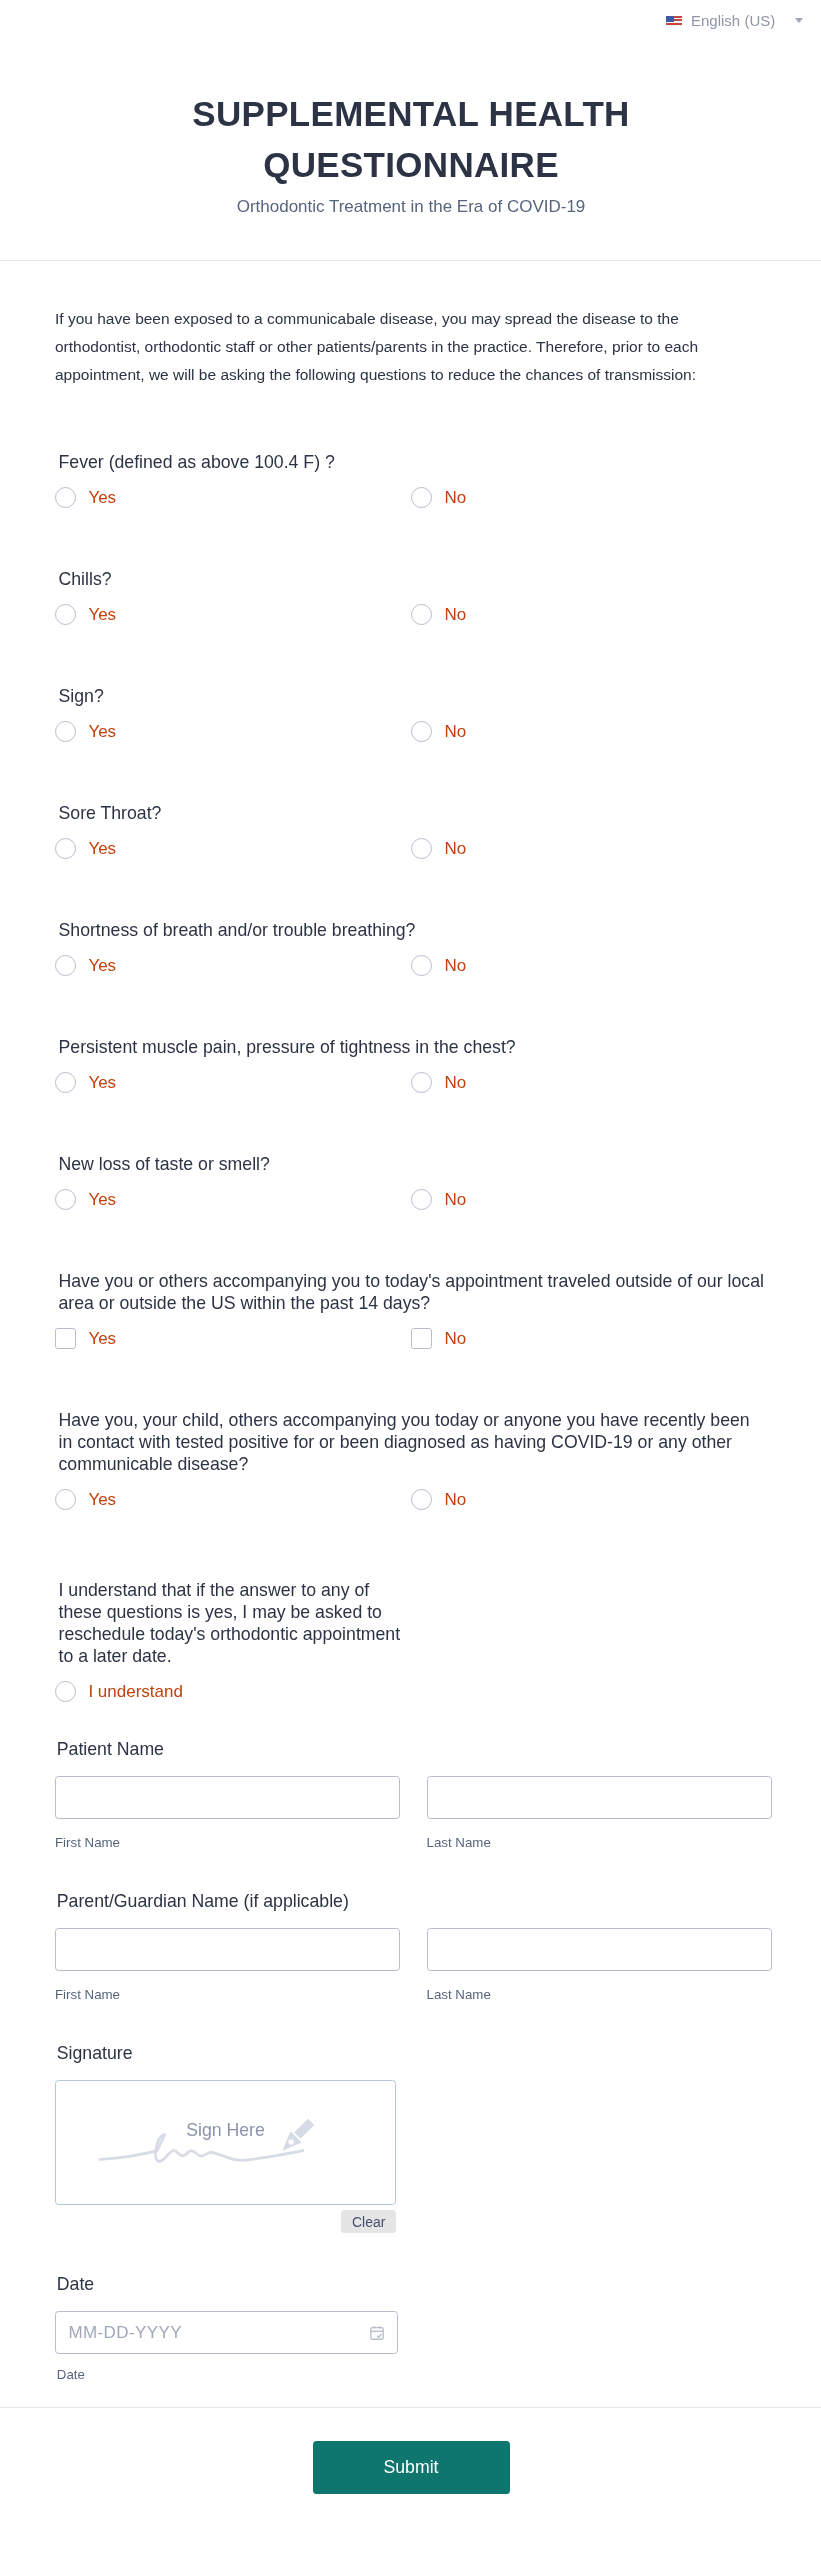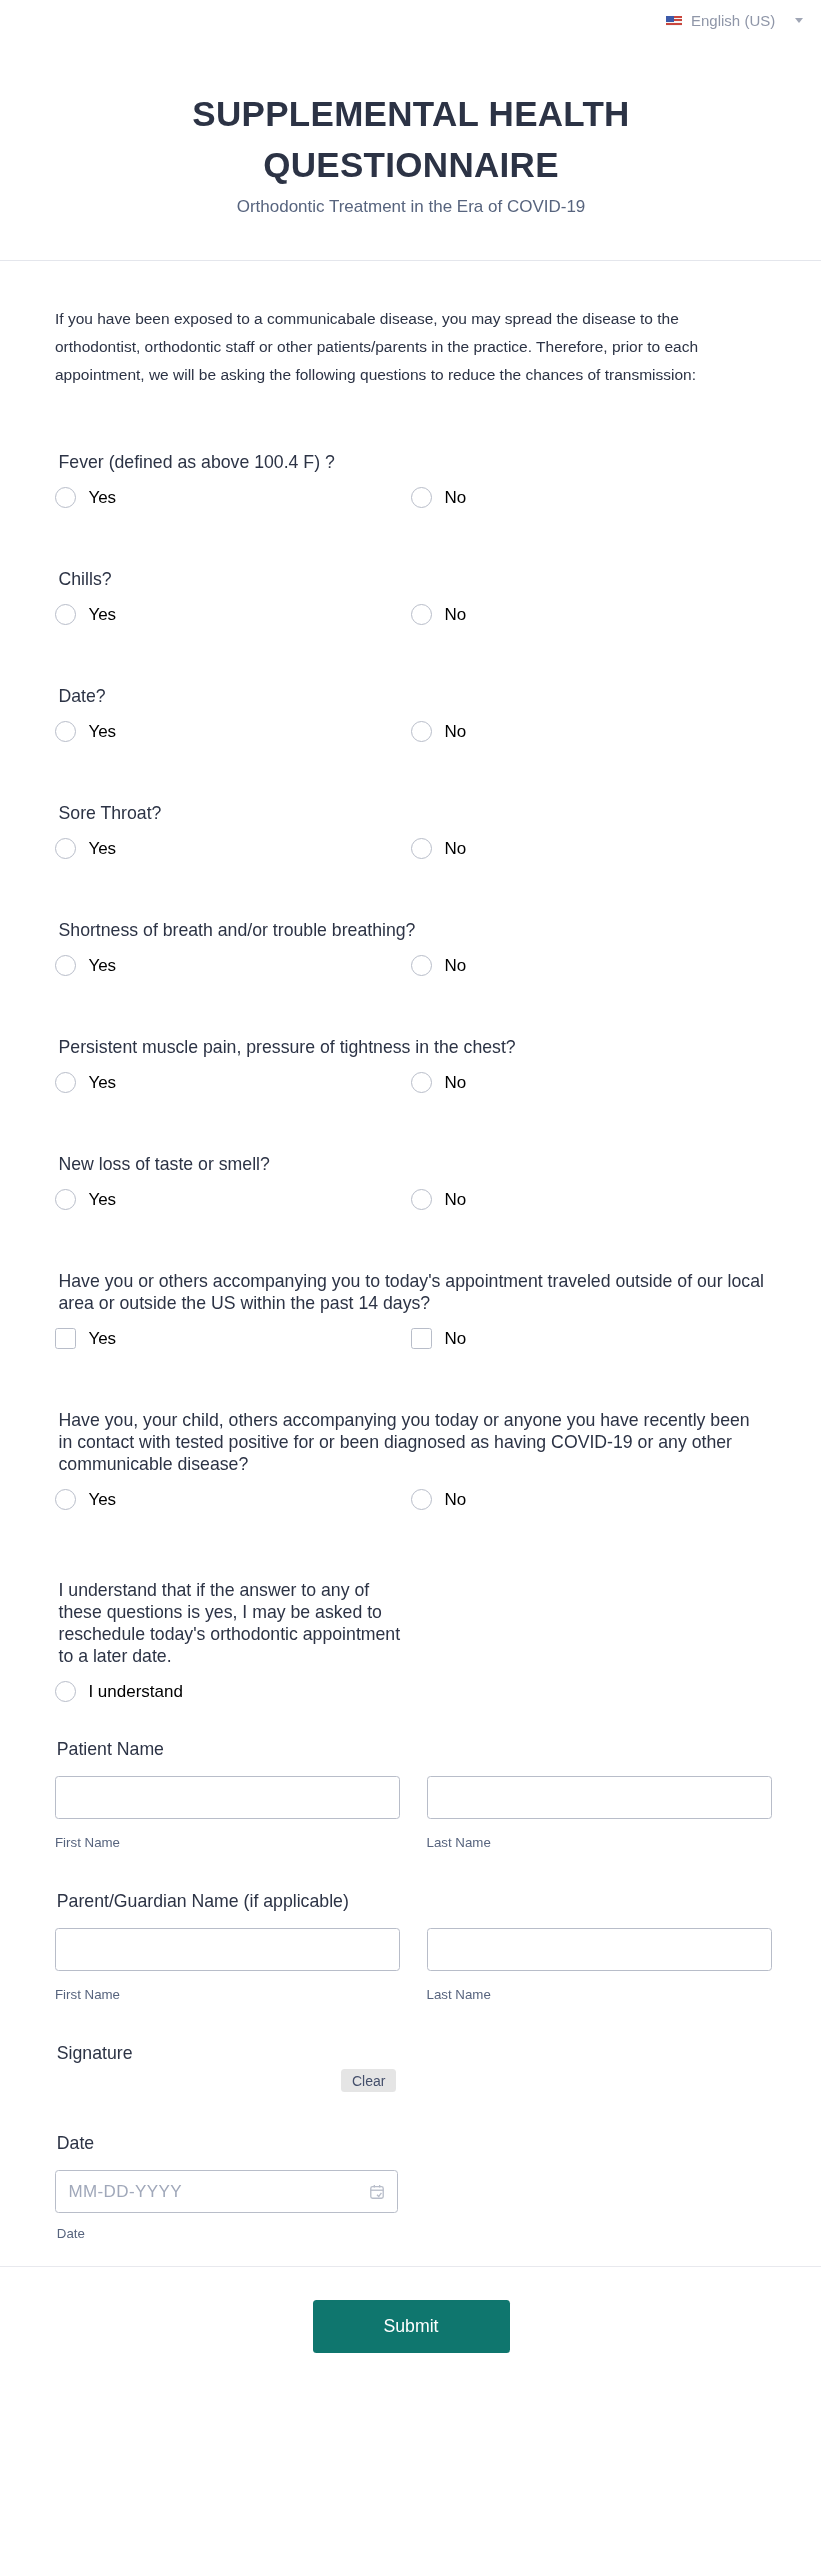--- a/index.html
+++ b/index.html
@@ -17,21 +17,21 @@
 
   .main { padding: 44px 55px 0 55px; }
   .intro p { font-size: 15.5px; line-height: 28px; color: #2c3345; font-family: "Liberation Sans", sans-serif; }
   .intro .bold { font-weight: 700; margin-top: 10.6px; }
 
   .question { margin-top: 60px; padding-left: 3.5px; }
   .question.first { margin-top: 62px; }
   .q-label { font-size: 17.7px; line-height: 22px; color: #2c3345; }
   .q-label.narrow { width: 345px; }
   .options { display: flex; margin-top: 14px; margin-left: -3.5px; }
-  .option { display: flex; align-items: center; width: 358px; font-size: 17px; color: #000000; cursor: pointer; }
+  .option { display: flex; align-items: center; width: 358px; font-size: 17px; color: #c2410c; cursor: pointer; }
   .radio { width: 21px; height: 21px; border: 1.3px solid #b8bdc9; border-radius: 50%; margin-right: 12.4px; background: #fff; }
   .checkbox { width: 21px; height: 21px; border: 1.3px solid #b8bdc9; border-radius: 2.7px; margin-right: 12.4px; background: #fff; }
 
   .field { margin-top: 41px; padding-left: 1.8px; }
   .field-label { font-size: 17.7px; color: #2c3345; }
   .name-row { display: flex; gap: 26.5px; margin-top: 16px; margin-left: -1.8px; }
   .name-col { width: 345px; }
   .text-input { width: 345px; height: 43px; border: 1.3px solid #b8bdc9; border-radius: 3.5px; background: #fff; }
   .sublabel { font-size: 13.3px; color: #57647e; margin-top: 16px; }
 
@@ -87,21 +87,21 @@
             <span class="radio"></span>
             <span>Yes</span>
           </label>
           <label class="option">
             <span class="radio"></span>
             <span>No</span>
           </label>
         </div>
       </div>
       <div class="question">
-        <div class="q-label">Date?</div>
+        <div class="q-label">Sign?</div>
         <div class="options">
           <label class="option">
             <span class="radio"></span>
             <span>Yes</span>
           </label>
           <label class="option">
             <span class="radio"></span>
             <span>No</span>
           </label>
         </div>
@@ -218,20 +218,31 @@
       </div>
       <div class="name-col">
         <input class="text-input" type="text" value="" style="">
         <div class="sublabel">Last Name</div>
       </div>
     </div>
   </div>
 
   <div class="field">
     <div class="field-label">Signature</div>
+    <div class="sig-pad">
+      <svg class="sig-svg" width="265" height="80" viewBox="0 0 300 90">
+        <path d="M10 58 C 40 56, 60 52, 75 48 C 80 36, 86 28, 82 30 C 74 34, 70 56, 76 60 C 84 62, 88 46, 95 48 C 100 52, 102 56, 108 52 C 112 46, 116 48, 120 52 C 126 58, 130 50, 136 50 C 150 52, 160 62, 180 58 C 200 56, 220 52, 240 48" stroke="#d7dbe6" stroke-width="3" fill="none" stroke-linecap="round"></path>
+        <g transform="translate(240,12) rotate(45)">
+          <rect x="4" y="-4" width="10" height="22" fill="#d7dbe6"></rect>
+          <path d="M0 20 L18 20 L9 42 Z" fill="#d7dbe6"></path>
+          <circle cx="9" cy="28" r="3" fill="#fff"></circle>
+        </g>
+      </svg>
+      <div class="sig-text">Sign Here</div>
+    </div>
     <div class="clear-wrap">
       <button class="clear-btn">Clear</button>
     </div>
   </div>
 
   <div class="field" style="margin-top:41px">
     <div class="field-label">Date</div>
     <div class="date-input">
       <span class="date-placeholder">MM-DD-YYYY</span>
       <svg width="16" height="16" viewBox="0 0 18 18">

